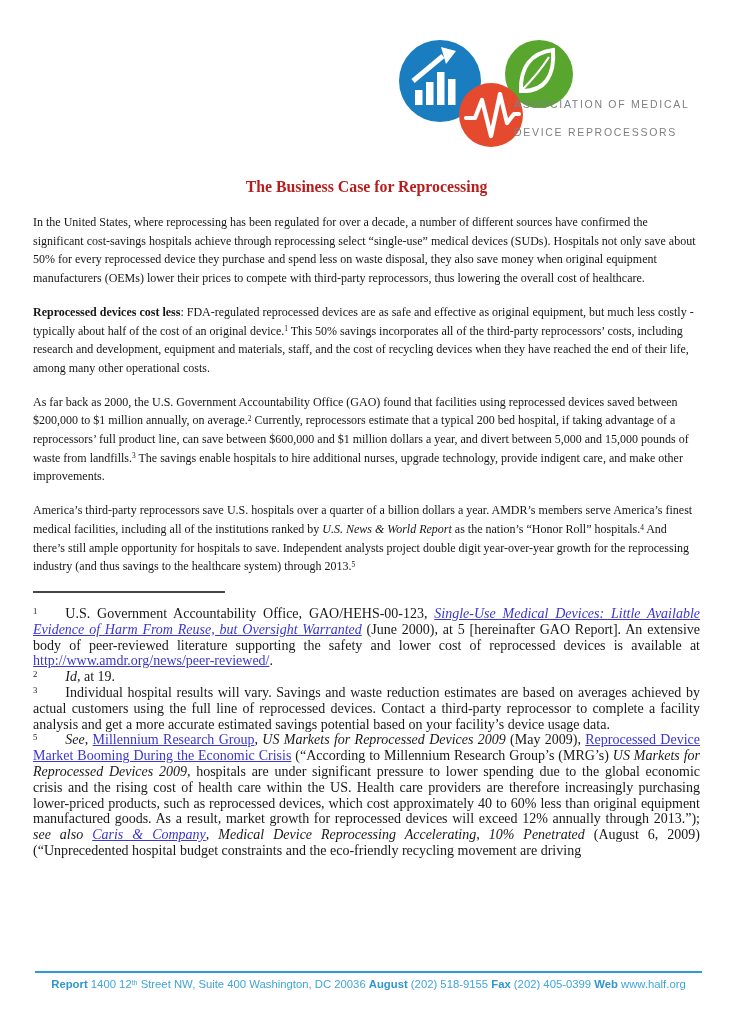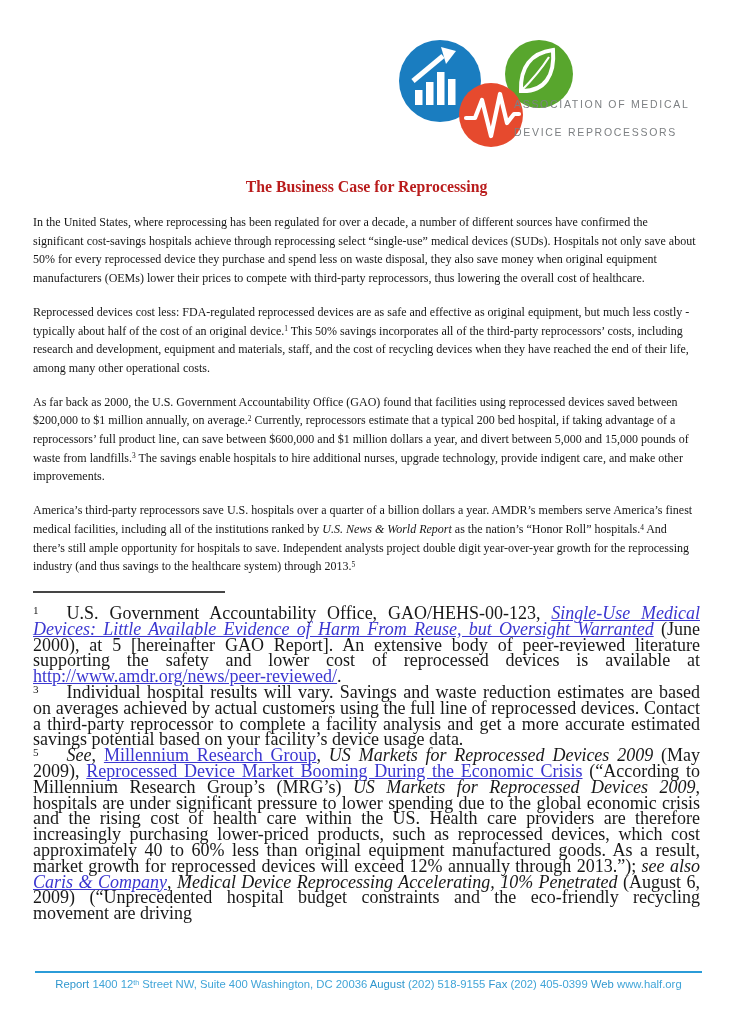--- a/index.html
+++ b/index.html
@@ -12,26 +12,26 @@
   
   .logo { position:absolute; top:36px; left:396px; width:312px; height:118px; }
   .logo svg { position:absolute; top:0; left:0; }
   .logo-text { position:absolute; left:118px; top:58px; font-family:"Liberation Sans", sans-serif; }
   .logo-name { font-size:27px; font-weight:bold; color:#8a8c8e; letter-spacing:2.5px; line-height:1; }
   .logo-sub  { font-size:10.5px; font-weight:normal; color:#7d8083; letter-spacing:1.7px; margin-top:3px; line-height:1.35; white-space:nowrap; }
   
   .content { position:absolute; left:33px; top:178px; width:667px; }
   .title { text-align:center; font-weight:bold; font-size:15.8px; color:#b91c1c; margin-bottom:17px; }
   .para  { font-size:12px; line-height:18.7px; margin-bottom:15px; text-align:left; }
-  .b { font-weight:normal; }
+  .b { font-weight:bold; }
   .i { font-style:italic; }
   .link { color:#3b36d0; text-decoration:underline; cursor:pointer; }
   sup { font-size:62%; line-height:0; position:relative; top:-0.45em; vertical-align:baseline; }
   .separator { width:192px; border-top:2px solid #454545; margin:11px 0 13px 0; }
-  .footnotes { font-size:18px; line-height:15.8px; text-align:justify; color:#181818; }
+  .footnotes { font-size:14px; line-height:15.8px; text-align:justify; color:#181818; }
   .tab { display:inline-block; width:28px; }
   
   .footer {
     position:absolute; left:35px; right:30px; top:971px;
     border-top:2px solid #2b9cd8; padding-top:5px;
     font-family:"Liberation Sans", sans-serif; font-size:11.3px;
     color:#41a5d8; text-align:center; white-space:nowrap;
   }
   .footer .b { color:#3097ce; }
 </style>
@@ -72,20 +72,21 @@
 
     <p class="para"><span>In the United States, where reprocessing has been regulated for over a decade, a number of different sources have confirmed the significant cost-savings hospitals achieve through reprocessing select “single-use” medical devices (SUDs).  Hospitals not only save about 50% for every reprocessed device they purchase and spend less on waste disposal, they also save money when original equipment manufacturers (OEMs) lower their prices to compete with third-party reprocessors, thus lowering the overall cost of healthcare.</span></p>
     <p class="para"><span class="b">Reprocessed devices cost less</span><span>:  FDA-regulated reprocessed devices are as safe and effective as original equipment, but much less costly - typically about half of the cost of an original device.</span><sup>1</sup><span>  This 50% savings incorporates all of the third-party reprocessors’ costs, including research and development, equipment and materials, staff, and the cost of recycling devices when they have reached the end of their life, among many other operational costs.</span></p>
     <p class="para"><span>As far back as 2000, the U.S. Government Accountability Office (GAO) found that facilities using reprocessed devices saved between $200,000 to $1 million annually, on average.</span><sup>2</sup><span>  Currently, reprocessors estimate that a typical 200 bed hospital, if taking advantage of a reprocessors’ full product line, can save between $600,000 and $1 million dollars a year, and divert between 5,000 and 15,000 pounds of waste from landfills.</span><sup>3</sup><span>  The savings enable hospitals to hire additional nurses, upgrade technology, provide indigent care, and make other improvements.</span></p>
     <p class="para"><span>America’s third-party reprocessors save U.S. hospitals over a quarter of a billion dollars a year. AMDR’s members serve America’s finest medical facilities, including all of the institutions ranked by </span><span class="i">U.S. News &amp; World Report</span><span> as the nation’s “Honor Roll” hospitals.</span><sup>4</sup><span>  And there’s still ample opportunity for hospitals to save.  Independent analysts project double digit year-over-year growth for the reprocessing industry (and thus savings to the healthcare system) through 2013.</span><sup>5</sup></p>
 
     <div class="separator"></div>
 
     <div class="footnotes">
       <div><sup>1</sup><span class="tab"></span><span>U.S. Government Accountability Office, GAO/HEHS-00-123, </span><span class="i link">Single-Use Medical Devices: Little Available Evidence of Harm From Reuse, but Oversight Warranted</span><span> (June 2000), at 5 [hereinafter GAO Report].  An extensive body of peer-reviewed literature supporting the safety and lower cost of reprocessed devices is available at </span><span class="link">http://www.amdr.org/news/peer-reviewed/</span><span>.</span></div>
+      <div><sup>2</sup><span class="tab"></span><span class="i">Id</span><span>, at 19.</span></div>
       <div><sup>3</sup><span class="tab"></span><span>Individual hospital results will vary.  Savings and waste reduction estimates are based on averages achieved by actual customers using the full line of reprocessed devices.  Contact a third-party reprocessor to complete a facility analysis and get a more accurate estimated savings potential based on your facility’s device usage data.</span></div>
       <div><sup>5</sup><span class="tab"></span><span class="i">See</span><span>, </span><span class="link">Millennium Research Group</span><span>, </span><span class="i">US Markets for Reprocessed Devices 2009 </span><span>(May 2009), </span><span class="link">Reprocessed Device Market Booming During the Economic Crisis</span><span> (“According to Millennium Research Group’s (MRG’s) </span><span class="i">US Markets for Reprocessed Devices 2009</span><span>, hospitals are under significant pressure to lower spending due to the global economic crisis and the rising cost of health care within the US. Health care providers are therefore increasingly purchasing lower-priced products, such as reprocessed devices, which cost approximately 40 to 60% less than original equipment manufactured goods. As a result, market growth for reprocessed devices will exceed 12% annually through 2013.”); </span><span class="i">see also </span><span class="i link">Caris &amp; Company</span><span>, </span><span class="i">Medical Device Reprocessing Accelerating, 10% Penetrated</span><span> (August 6, 2009) (“Unprecedented hospital budget constraints and the eco-friendly recycling movement are driving</span></div>
     </div>
   </div>
 
   <div class="footer">
     <div><span class="b">Report</span><span> 1400 12</span><sup>th</sup><span> Street NW, Suite 400 Washington, DC 20036 </span><span class="b">August</span><span> (202) 518-9155 </span><span class="b">Fax</span><span> (202) 405-0399 </span><span class="b">Web</span><span> www.half.org</span></div>
   </div>
 
 </div>

